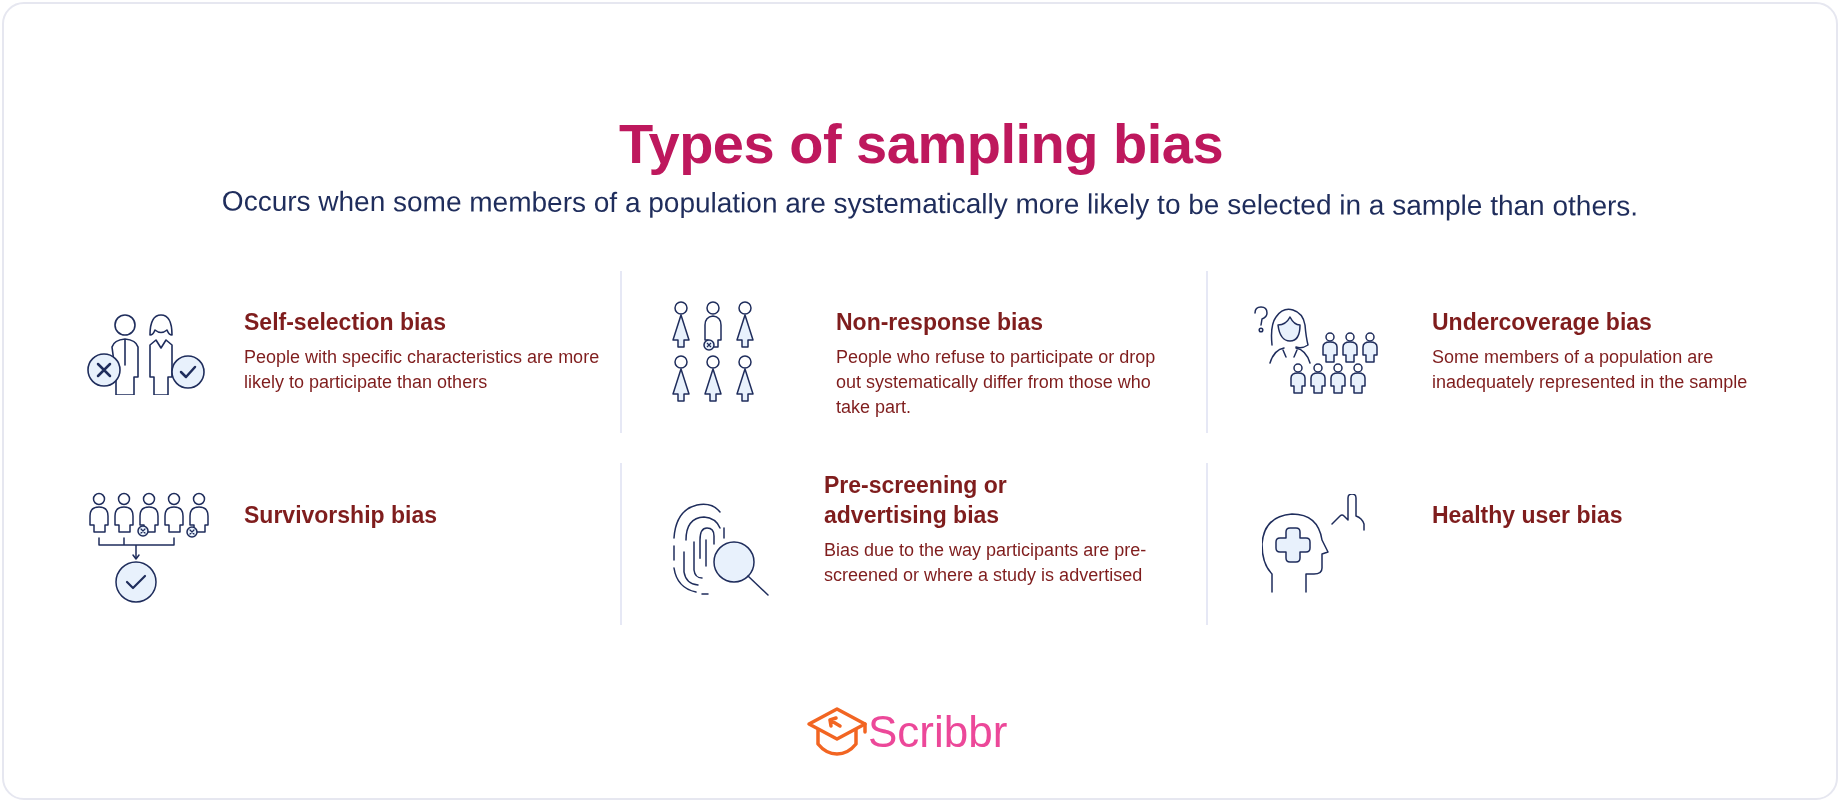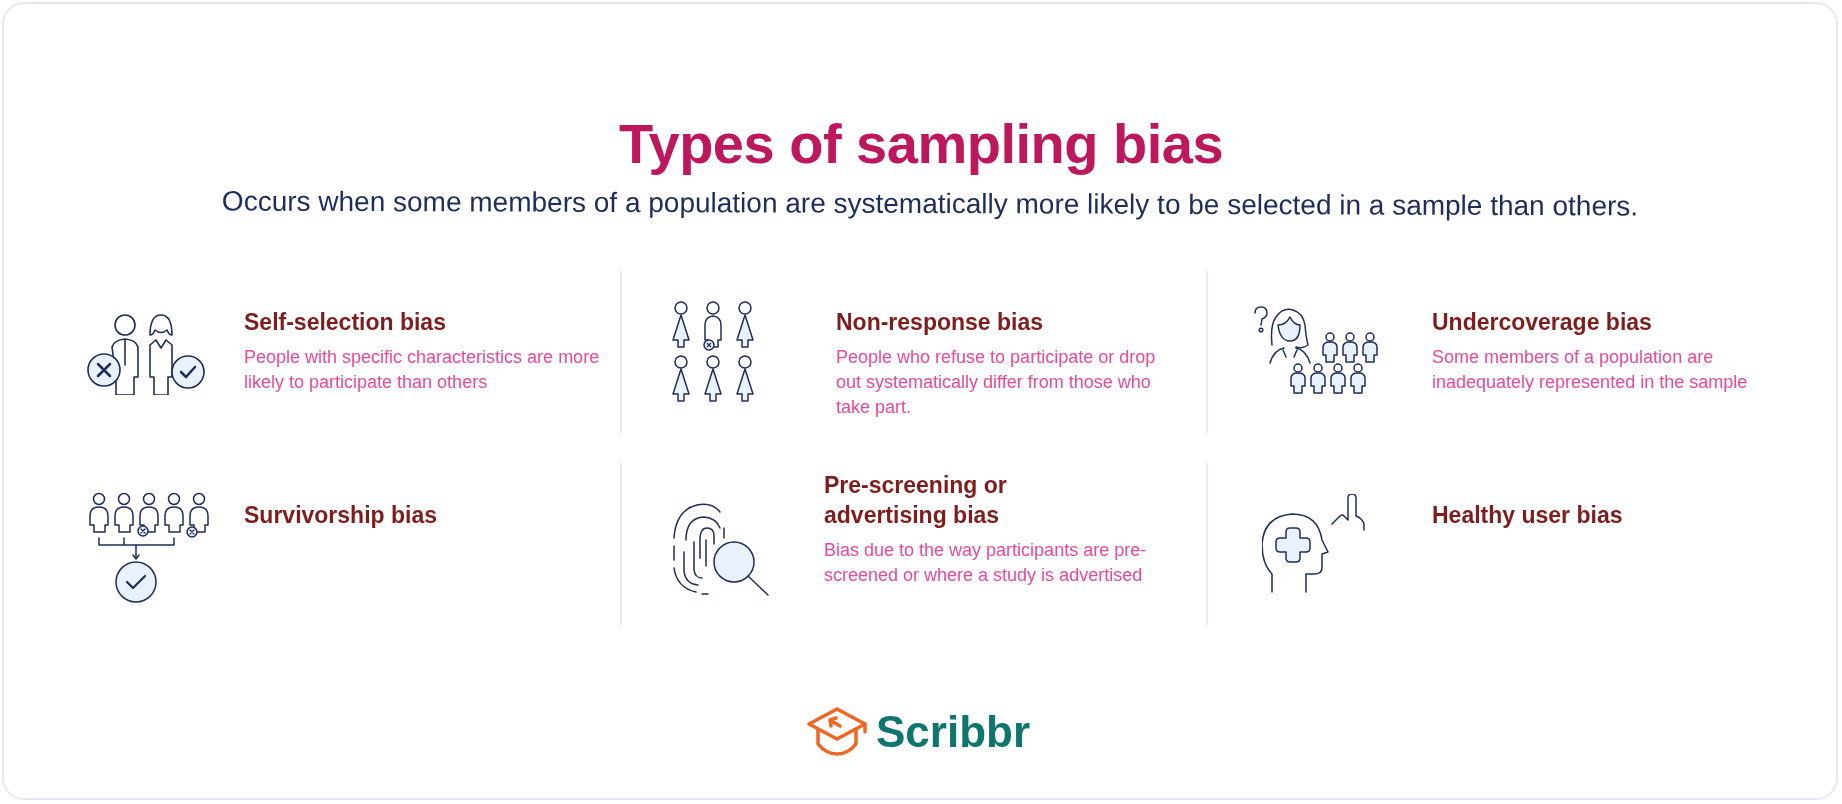--- a/index.html
+++ b/index.html
@@ -10,23 +10,23 @@
   .title { position: absolute; left: 0; width: 1842px; top: 74px; text-align: center;
            font-size: 56px; font-weight: 700; letter-spacing: -0.5px; color: #be185d; line-height: 64px; }
   .subtitle { position: absolute; left: 150px; top: 158px; width: 1560px; text-align: center;
               font-size: 28px; line-height: 36px; color: #1f2d5c; transform: rotate(0.2deg); transform-origin: center; }
   .divider { position: absolute; width: 2px; background: #e6e8f5; }
   .cell { position: absolute; }
   .icon { position: absolute; }
   .icon svg { width: 100%; height: 100%; display: block; }
   .text { position: absolute; }
   .heading { font-size: 23px; font-weight: 700; color: #7f1d1d; line-height: 30px; margin: 0 0 8px 0; }
-  .desc { font-size: 18px; line-height: 25px; color: #ec4899; margin: 0; }
+  .desc { font-size: 18px; line-height: 25px; color: #7f1d1d; margin: 0; }
   .logo { position: absolute; left: 806px; top: 706px; display: flex; align-items: center; }
-  .logo-text { font-size: 44px; font-weight: 700; color: #0f766e; margin-left: 8px; letter-spacing: 0px; }
+  .logo-text { font-size: 44px; font-weight: 400; color: #ec4899; letter-spacing: 0px; }
 </style>
 </head>
 <body>
 
 <div class="frame"></div>
 
 <h1 class="title">Types of sampling bias</h1>
 <p class="subtitle">Occurs when some members of a population are systematically more likely to be selected in a sample than others.</p>
 
 <div class="divider" style="left:620px; top:271px; height:162px;"></div>

